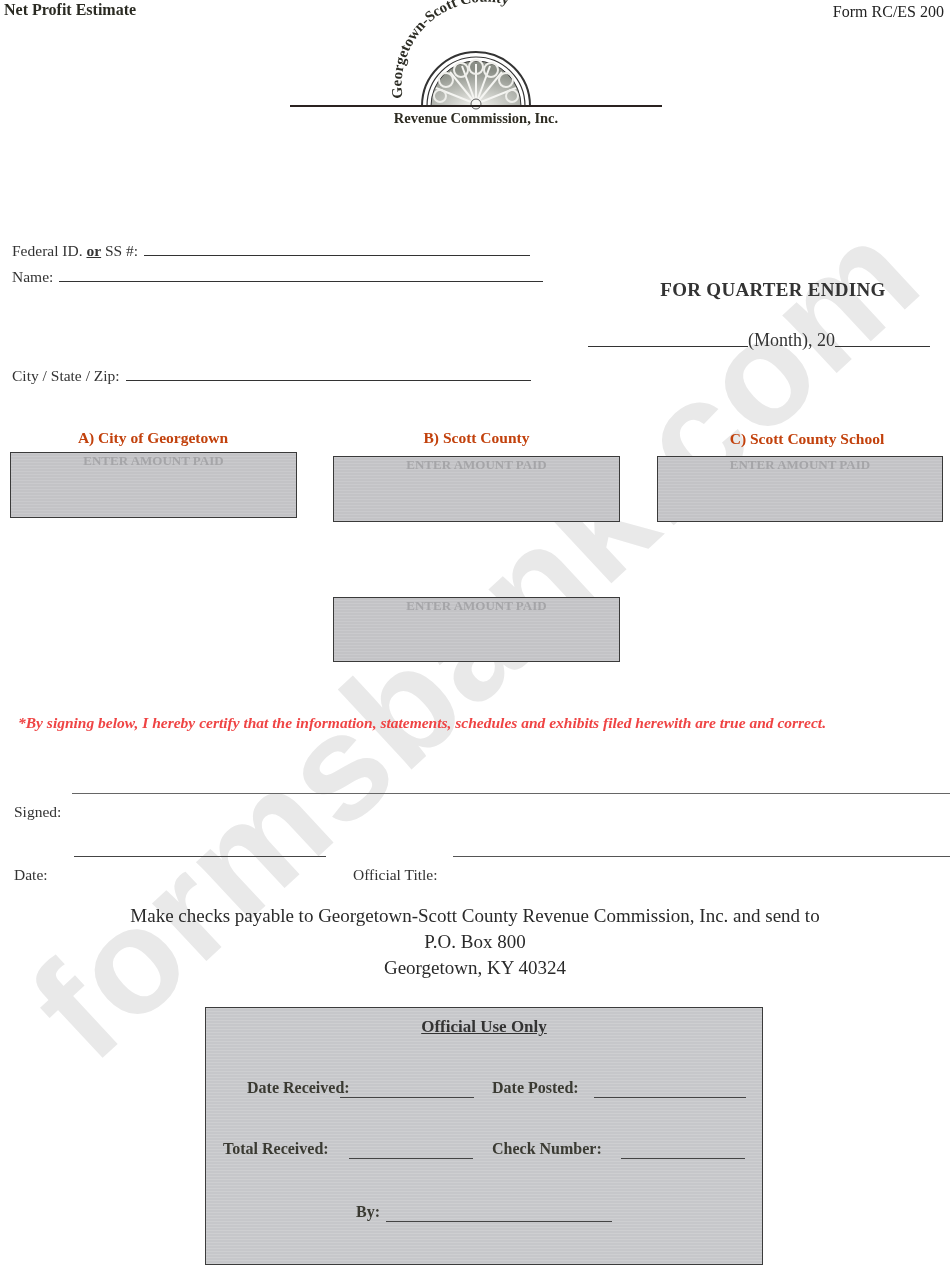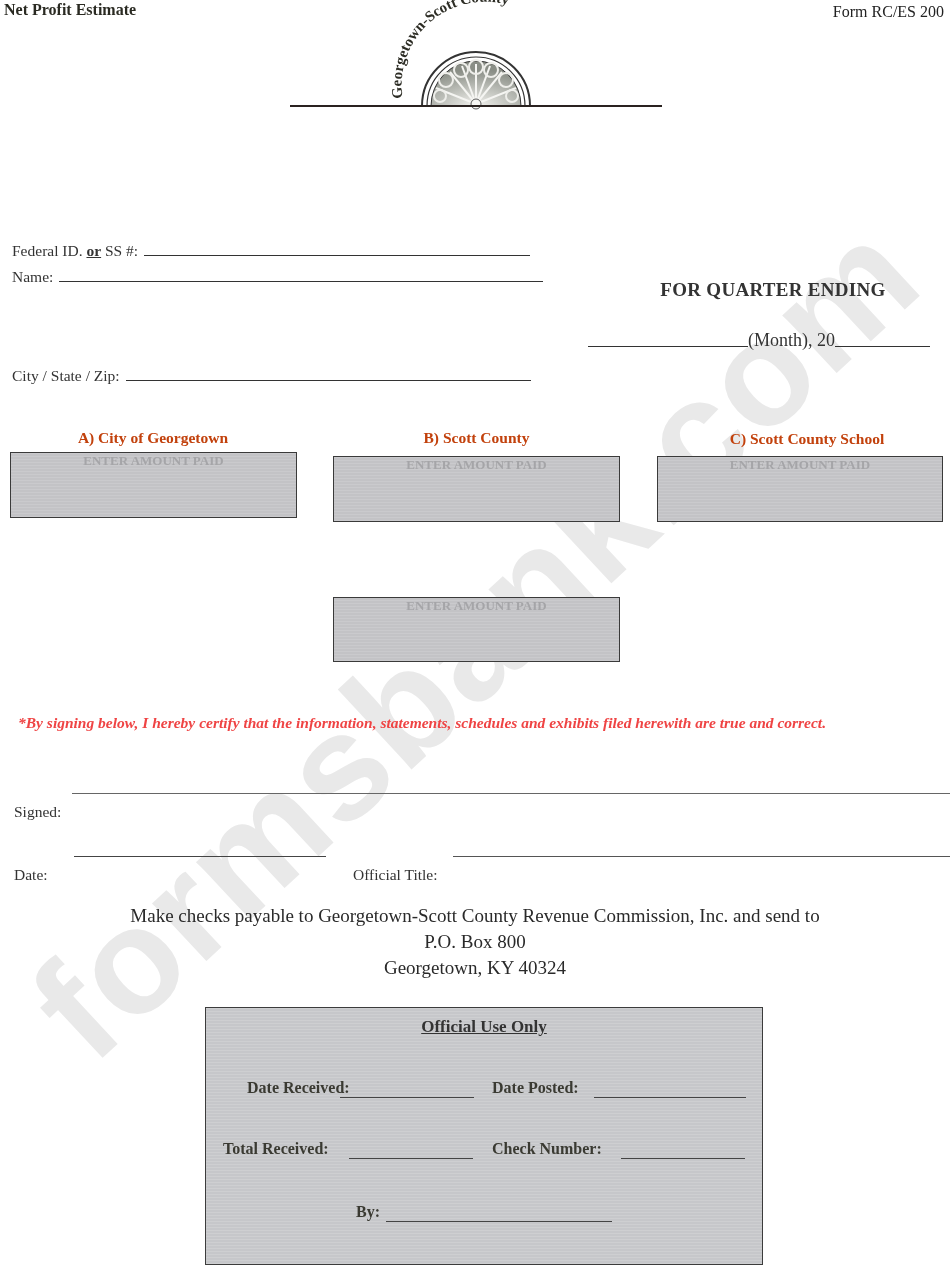--- a/index.html
+++ b/index.html
@@ -91,20 +91,21 @@
       </g>
       <circle cx="186" cy="104" r="5" fill="#f8f8f4" stroke="#333" stroke-width="0.8"></circle>
 
       <text font-family="Liberation Serif, serif" font-weight="bold" font-size="15" fill="#2d2d25">
         <textPath href="#arcPath" startOffset="2">Georgetown-Scott County</textPath>
       </text>
 
       <line x1="0" y1="106" x2="372" y2="106" stroke="#2a2220" stroke-width="2"></line>
     </svg>
   </div>
+  <div class="abs logo-caption">Revenue Commission, Inc.</div>
 
   <div class="abs field" style="left:12px; top:242px;">
     <span>
       <span>Federal ID.</span>
       <span class="u">or</span>
       <span>SS #:</span>
     </span>
     <span class="line" style="width:386px;"></span>
   </div>
   <div class="abs field" style="left:12px; top:268px;">

